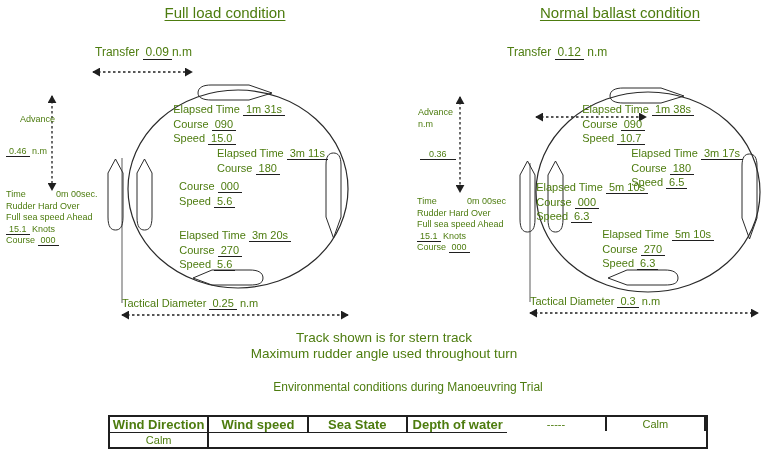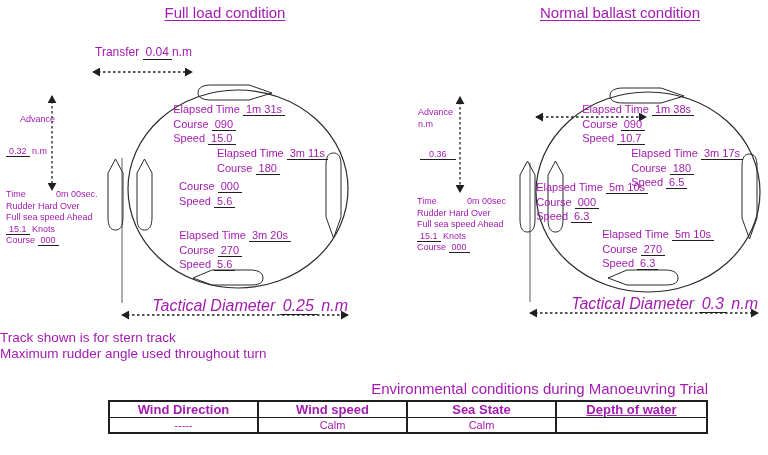--- a/index.html
+++ b/index.html
@@ -1,35 +1,35 @@
 <!DOCTYPE html>
 <html><head>
 <meta charset="utf-8">
 <style>
   html,body { margin:0; padding:0; background:#fff; }
   .page { position:relative; width:768px; height:455px; background:#ffffff;
-          font-family:"Liberation Sans", sans-serif; color:#a21caf; overflow:hidden; }
+          font-family:"Liberation Sans", sans-serif; color:#4d7c0f; overflow:hidden; }
   .abs { position:absolute; }
   .title { font-size:15px; text-align:center; white-space:nowrap; }
   .title .t { text-decoration:underline; text-underline-offset:2px; }
   .transfer { font-size:12px; white-space:nowrap; }
   .val { border-bottom:1px solid #1f1f1f; padding:0 3px; white-space:nowrap; }
   .small { font-size:9px; line-height:11.5px; white-space:nowrap; }
   .tl { display:inline-block; width:50px; }
   .pt { font-size:11px; line-height:13.5px; white-space:nowrap; }
   .pt .row { margin-bottom:1px; }
-  .tact { font-size:16px; text-align:right; white-space:nowrap;font-style:italic; }
-  .note { width:768px; text-align:left; font-size:13.5px; }
+  .tact { font-size:11px; text-align:left; white-space:nowrap; }
+  .note { width:768px; text-align:center; font-size:13.5px; }
   .env-wrap { width:600px; }
-  .env-title { text-align:right; font-size:15px; margin-bottom:3px; }
-  .envtable { display:grid; grid-template-columns:1fr 1fr 1fr 1fr; border:2px solid #1f1f1f; background:#fff; }
+  .env-title { text-align:center; font-size:12px; margin-bottom:21px; }
+  .envtable { display:grid; grid-template-columns:1fr 1fr 1fr 1fr 1fr 1fr; border:2px solid #1f1f1f; background:#fff; }
   .envtable .h { font-weight:bold; font-size:13px; text-align:center; height:15px; line-height:16px;
                  overflow:hidden; border-bottom:1px solid #1f1f1f; border-right:2px solid #1f1f1f; }
   .envtable .d { font-size:11px; text-align:center; height:14px; line-height:14px; border-right:2px solid #1f1f1f; }
-  .envtable .last { border-right:none;text-decoration:underline; }
+  .envtable .last { border-right:none; }
   svg { display:block; }
 </style>
 </head>
 <body>
 
 <div class="page">
 
   <svg class="abs" style="left:0;top:0" width="768" height="455" viewBox="0 0 768 455">
     <defs>
       <marker id="arw" viewBox="0 0 10 10" refX="8" refY="5" markerWidth="9" markerHeight="9" orient="auto-start-reverse" markerUnits="userSpaceOnUse">
@@ -63,26 +63,26 @@
     <line x1="460" y1="97" x2="460" y2="192" stroke="#1f1f1f" stroke-width="1.3" stroke-dasharray="2.5 2.5" marker-start="url(#arw)" marker-end="url(#arw)"></line>
     <line x1="530" y1="313" x2="758" y2="313" stroke="#1f1f1f" stroke-width="1.3" stroke-dasharray="2.5 2.5" marker-start="url(#arw)" marker-end="url(#arw)"></line>
   </svg>
 
   <div class="abs title" style="left:120px; top:4px; width:210px">
     <span class="t">Full load condition</span>
   </div>
 
   <div class="abs transfer" style="left:95px; top:45px">
     <span>Transfer</span>
-    <span class="val">0.04</span><span>n.m</span>
+    <span class="val">0.09</span><span>n.m</span>
   </div>
 
   <div class="abs small" style="left:20px; top:114px">Advance</div>
   <div class="abs small" style="left:6px; top:146px">
-    <span class="val">0.32</span>
+    <span class="val">0.46</span>
     <span>n.m</span>
   </div>
 
   <div class="abs small" style="left:6px; top:189px">
     <div><span class="tl">Time</span><span>0m 00sec.</span></div>
     <div>Rudder Hard Over</div>
     <div>Full sea speed Ahead</div>
     <div><span class="val">15.1</span> <span>Knots</span></div>
     <div><span>Course</span> <span class="val">000</span></div>
   </div>
@@ -112,20 +112,24 @@
   <div class="abs tact" style="left:122px; top:297px; width:226px">
     <span>Tactical Diameter</span>
     <span class="val">0.25</span>
     <span>n.m</span>
   </div>
 
   <div class="abs title" style="left:515px; top:4px; width:210px">
     <span class="t">Normal ballast condition</span>
   </div>
 
+  <div class="abs transfer" style="left:507px; top:45px">
+    <span>Transfer</span>
+    <span class="val">0.12</span> <span>n.m</span>
+  </div>
 
   <div class="abs small" style="left:418px; top:107px">Advance</div>
   <div class="abs small" style="left:418px; top:119px">n.m</div>
   <div class="abs small" style="left:420px; top:149px">
     <span class="val" style="padding:0 9px">0.36</span>
   </div>
 
   <div class="abs small" style="left:417px; top:196px">
     <div><span class="tl">Time</span><span>0m 00sec</span></div>
     <div>Rudder Hard Over</div>

